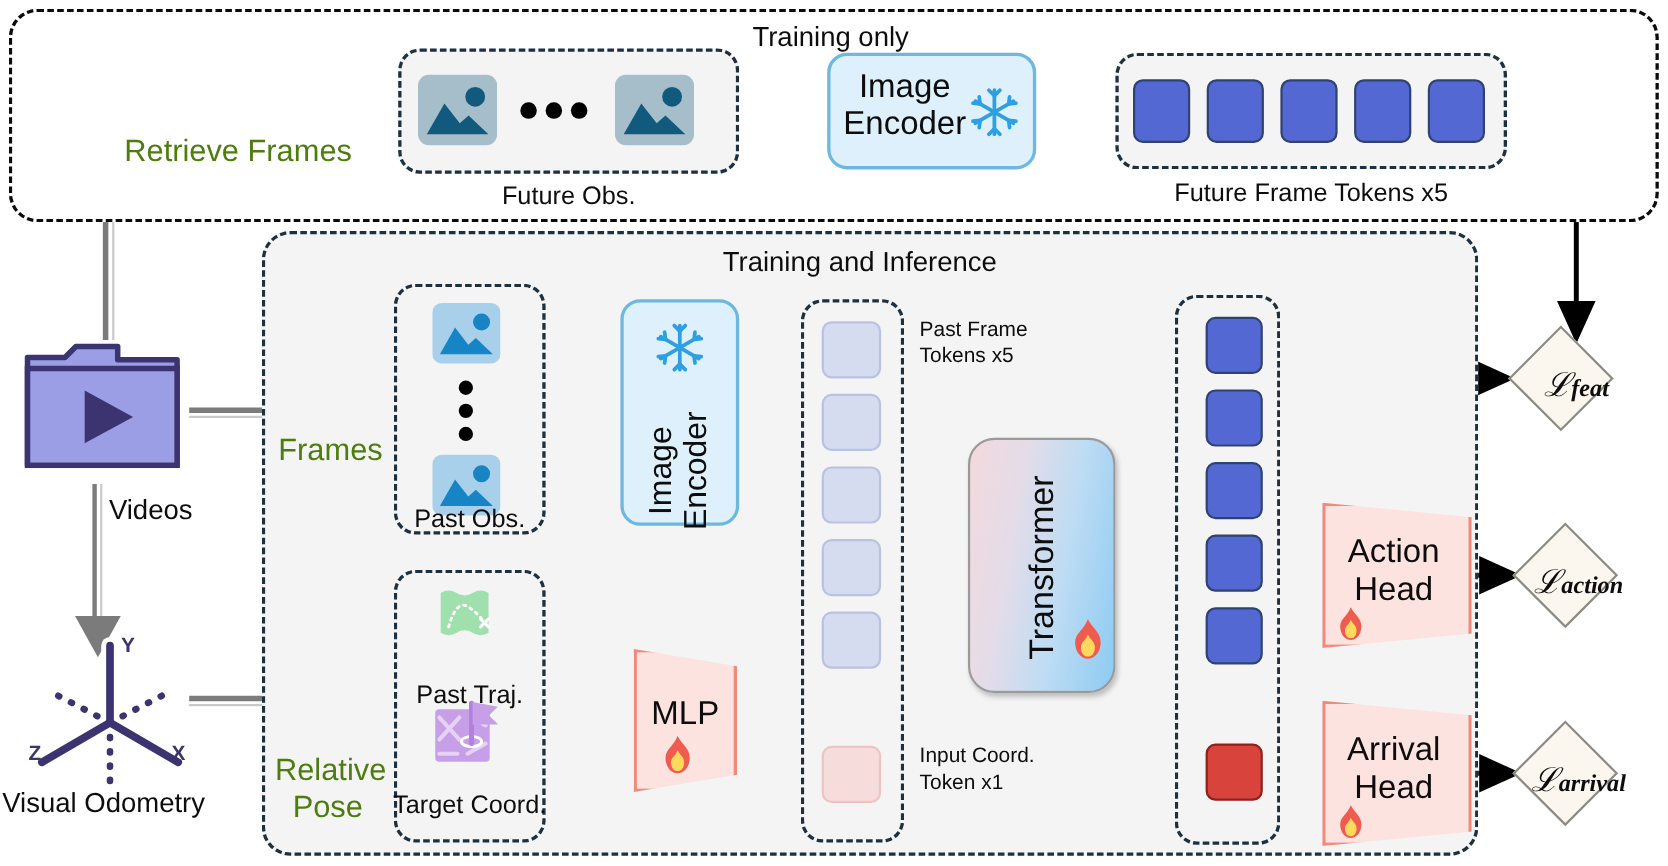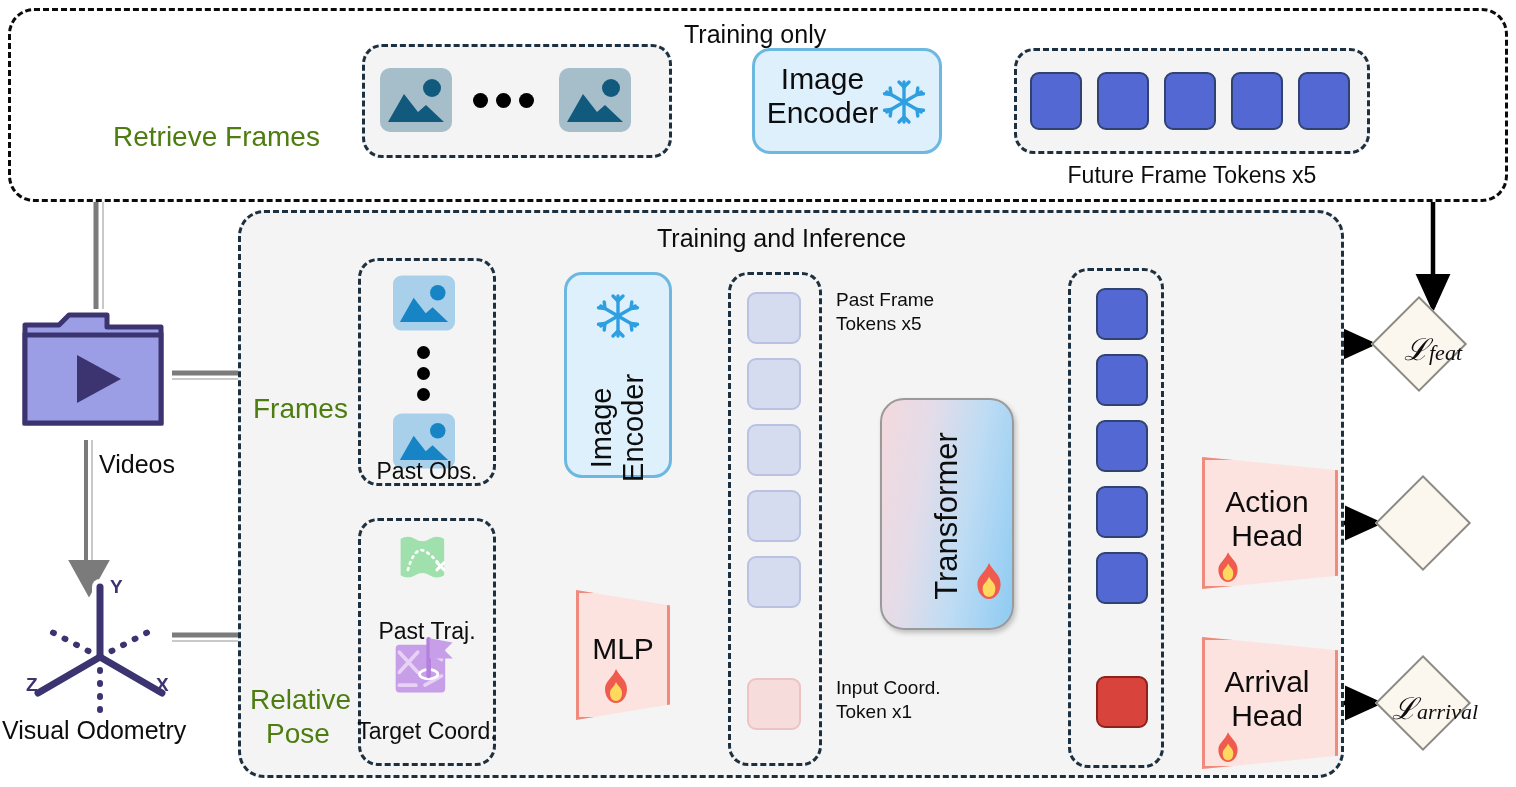--- a/index.html
+++ b/index.html
@@ -144,20 +144,21 @@
   }
   .diamond-label {
     font-family: "Liberation Serif", serif;
     font-style: italic;
     font-size: 30px;
     color: #0d0d0d;
     white-space: nowrap;
   }
   .diamond-label .sub {
     font-size: 22px;
+    font-weight: bold;
   }
 
   
   .flow-label {
     font-size: 28px;
     color: #4d7c0f;
     white-space: nowrap;
     line-height: 1.2;
   }
   .asset-label {
@@ -260,20 +261,21 @@
     <div class="dot" style="left:23px; top:0px; width:15px; height:15px;"></div>
     <div class="dot" style="left:46px; top:0px; width:15px; height:15px;"></div>
   </div>
   <div class="abs" style="left:559px; top:64px;">
     <svg class="img-icon" width="72" height="72" viewBox="0 0 72 72">
       <rect x="0" y="4" width="72" height="64" rx="10" fill="#a6bdca"></rect>
       <circle cx="52" cy="24" r="9" fill="#115a7e"></circle>
       <path d="M8 58 L24 30 L38 48 L46 41 L64 58 Z" fill="#115a7e"></path>
     </svg>
   </div>
+  <div class="abs group-caption" style="left:362px; top:164px; width:310px;">Future Obs.</div>
 
   <div class="abs encoder-box" style="left:752px; top:48px; width:190px; height:106px;"></div>
   <div class="abs encoder-text" style="left:760px; top:62px; width:125px;">
     <div>Image</div>
     <div>Encoder</div>
   </div>
   <div class="abs" style="left:880px; top:78px;">
     <svg width="48" height="48" viewBox="0 0 48 48" fill="none" stroke="#2e9fe0" stroke-width="3.4" stroke-linecap="round">
       <line x1="24" y1="4" x2="24" y2="44"></line>
       <line x1="6.7" y1="14" x2="41.3" y2="34"></line>
@@ -471,19 +473,22 @@
       <path d="M16 14 C18.5 19 22 20 22 25 C22 30 19.5 33 16 33 C12.5 33 10 30 10 25 C10 20.5 14 19.5 16 14 Z" fill="#ffd95e"></path>
     </svg>
   </div>
 
   <div class="abs diamond" style="left:1385px; top:310px; width:68px; height:68px;"></div>
   <div class="abs diamond-label" style="left:1383px; top:328px; width:100px; text-align:center;">
     <span>ℒ</span><span class="sub">feat</span>
   </div>
 
   <div class="abs diamond" style="left:1389px; top:489px; width:68px; height:68px;"></div>
+  <div class="abs diamond-label" style="left:1375px; top:507px; width:120px; text-align:center;">
+    <span>ℒ</span><span class="sub">action</span>
+  </div>
 
   <div class="abs diamond" style="left:1389px; top:669px; width:68px; height:68px;"></div>
   <div class="abs diamond-label" style="left:1373px; top:687px; width:124px; text-align:center;">
     <span>ℒ</span><span class="sub">arrival</span>
   </div>
 
 </div>
 
 </body></html>

